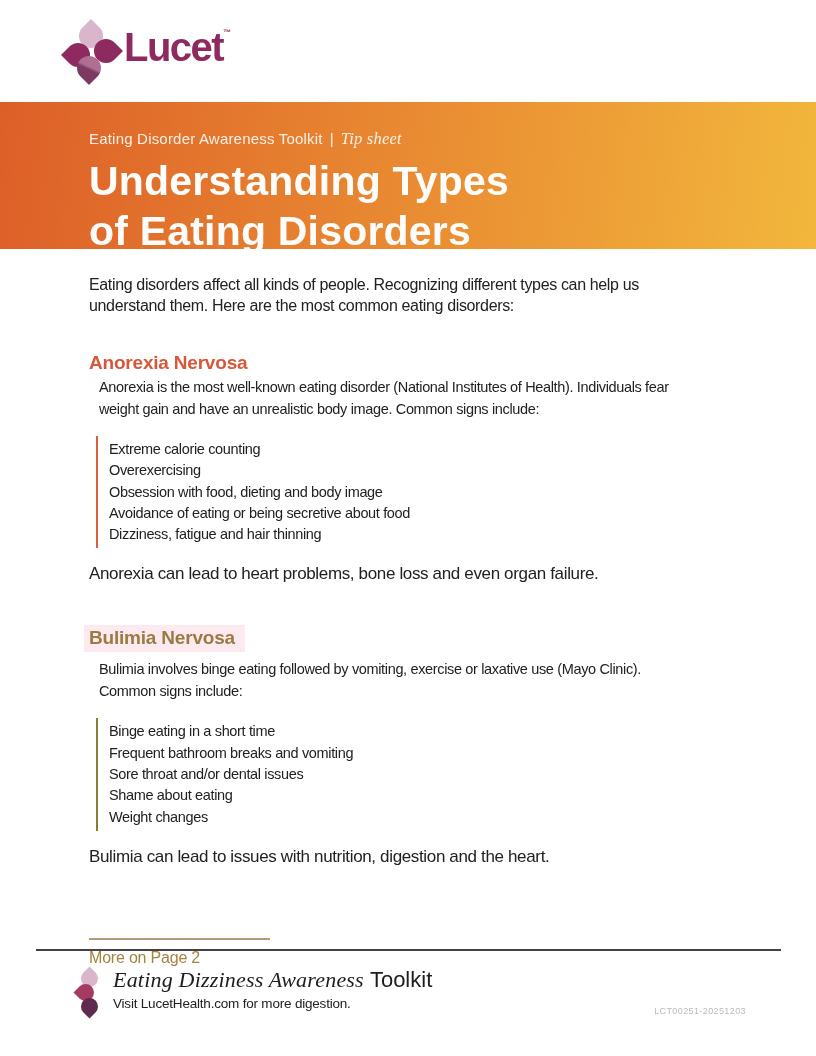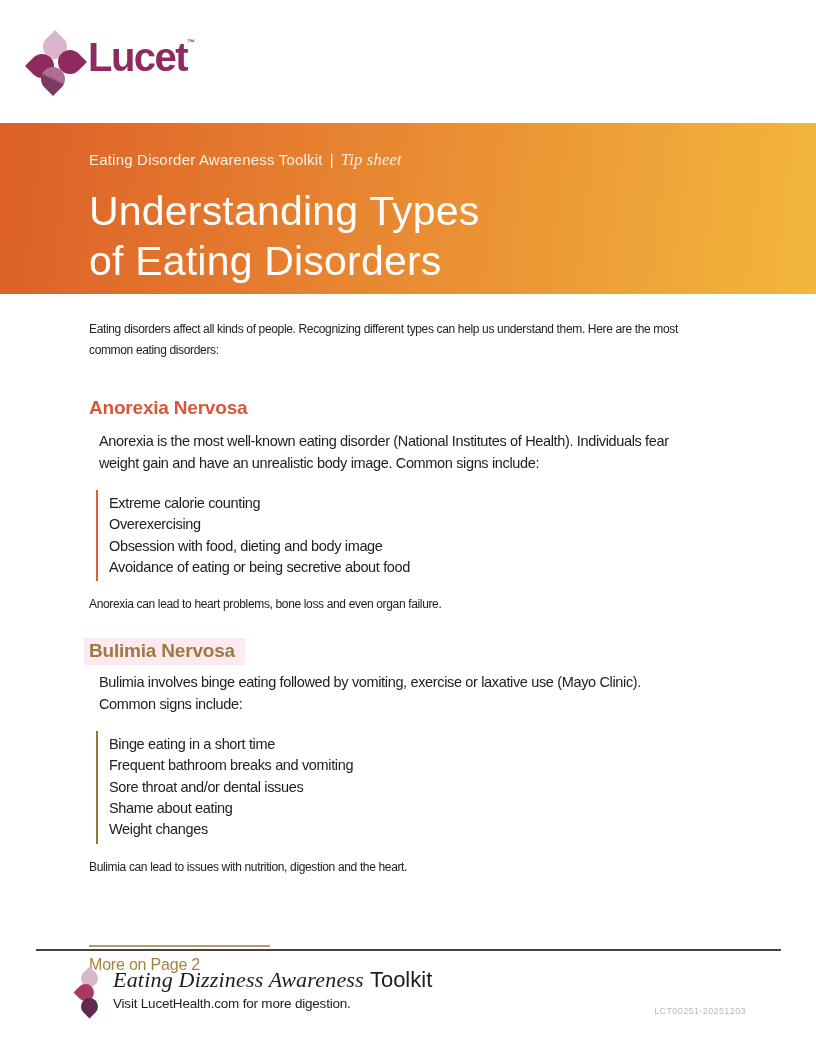--- a/index.html
+++ b/index.html
@@ -7,24 +7,24 @@
   body {
     font-family: "Liberation Sans", sans-serif;
     background: #ffffff;
     color: #232020;
     position: relative;
     overflow: hidden;
   }
 
   
   .top-header {
-    height: 123px;
+    height: 102px;
     display: flex;
     align-items: center;
-    padding-left: 28px;
+    padding-left: 64px;
   }
   .lucet-logo { display: flex; align-items: center; }
   .lucet-flower { position: relative; width: 58px; height: 60px; }
   .petal { position: absolute; width: 24px; height: 24px; transform: rotate(45deg); }
   .petal-top    { left: 15px; top: 3px;  background: #d9b6cb; border-radius: 0 50% 50% 50%; }
   .petal-left   { left: 2px;  top: 22px; background: #8e2a5f; border-radius: 50% 50% 50% 0; }
   .petal-right  { left: 30px; top: 18px; background: #8e2a5f; border-radius: 50% 0 50% 50%; }
   .petal-bottom { left: 13px; top: 35px; background: linear-gradient(160deg, #b06f92 45%, #7c3a62 55%); border-radius: 50% 50% 0 50%; }
   .lucet-wordmark {
     font-size: 40px;
@@ -32,59 +32,59 @@
     color: #8e2a5f;
     letter-spacing: -1.5px;
     margin-left: 2px;
     position: relative;
     top: -4px;
   }
   .lucet-tm { font-size: 8px; vertical-align: 26px; letter-spacing: 0; }
 
   
   .banner {
-    height: 171px;
+    height: 147px;
     background: linear-gradient(97deg, #dd5f28 0%, #ea8f33 55%, #f2b73c 100%);
     padding: 27px 0 0 89px;
   }
   .eyebrow { color: #fbf0e4; font-size: 15px; letter-spacing: 0.2px; }
   .eyebrow-sep { margin: 0 7px; font-weight: 300; }
   .eyebrow-style {
     font-family: "Liberation Serif", serif;
     font-style: italic;
     font-size: 16.5px;
   }
   .banner-title {
     color: #fefdfb;
     font-size: 41px;
-    font-weight: 400;
+    font-weight: 700;
     line-height: 50px;
     letter-spacing: 0.2px;
-    margin-top: 16px;
+    margin-top: 7px;
   }
 
   
   .main {
     padding: 0 80px 0 89px;
     width: 760px;
   }
   .intro {
     margin-top: 25px;
-    font-size: 12px;
+    font-size: 16px;
     line-height: 21px;
     letter-spacing: -0.35px;
     max-width: 650px;
   }
   .section-heading {
     font-size: 19px;
     font-weight: bold;
     letter-spacing: -0.2px;
   }
-  .heading-anorexia { color: #d8573a; margin-top: 36px; margin-bottom: 12px; }
-  .heading-bulimia  { margin-top: 27px; margin-bottom: 7px; }
+  .heading-anorexia { color: #d8573a; margin-top: 36px; margin-bottom: 3px; }
+  .heading-bulimia  { margin-top: 41px; margin-bottom: 7px; }
   .heading-bulimia .hl {
     color: #9c7b42;
     background: #fdeaf0;
     display: inline-block;
     padding: 2px 10px 3px 5px;
     margin-left: -5px;
   }
   .section-desc {
     font-size: 14.5px;
     line-height: 21.5px;
@@ -99,21 +99,21 @@
     border-left: 2px solid #d8603c;
   }
   .sign-list-bulimia { border-left-color: #8d7a33; }
   .sign-list li {
     font-size: 14.5px;
     line-height: 21.3px;
     letter-spacing: -0.35px;
   }
   .section-conclusion {
     margin-top: 16px;
-    font-size: 12px;
+    font-size: 17px;
     letter-spacing: -0.35px;
   }
 
   
   .more-divider {
     width: 181px;
     border-top: 2px solid #b49a72;
     margin-top: 71px;
   }
   .more-text {
@@ -191,20 +191,21 @@
   <p class="intro">Eating disorders affect all kinds of people. Recognizing different types can help us understand them. Here are the most common eating disorders:</p>
 
   <div>
     <div class="section-heading heading-anorexia">Anorexia Nervosa</div>
     <p class="section-desc">Anorexia is the most well-known eating disorder (National Institutes of Health). Individuals fear weight gain and have an unrealistic body image. Common signs include:</p>
     <ul class="sign-list">
       <li>Extreme calorie counting</li>
       <li>Overexercising</li>
       <li>Obsession with food, dieting and body image</li>
       <li>Avoidance of eating or being secretive about food</li>
+      <li>Dizziness, fatigue and hair thinning</li>
     </ul>
     <p class="section-conclusion">Anorexia can lead to heart problems, bone loss and even organ failure.</p>
   </div>
 
   <div>
     <div class="section-heading heading-bulimia"><span class="hl">Bulimia Nervosa</span></div>
     <p class="section-desc">Bulimia involves binge eating followed by vomiting, exercise or laxative use (Mayo Clinic). Common signs include:</p>
     <ul class="sign-list sign-list-bulimia">
       <li>Binge eating in a short time</li>
       <li>Frequent bathroom breaks and vomiting</li>

